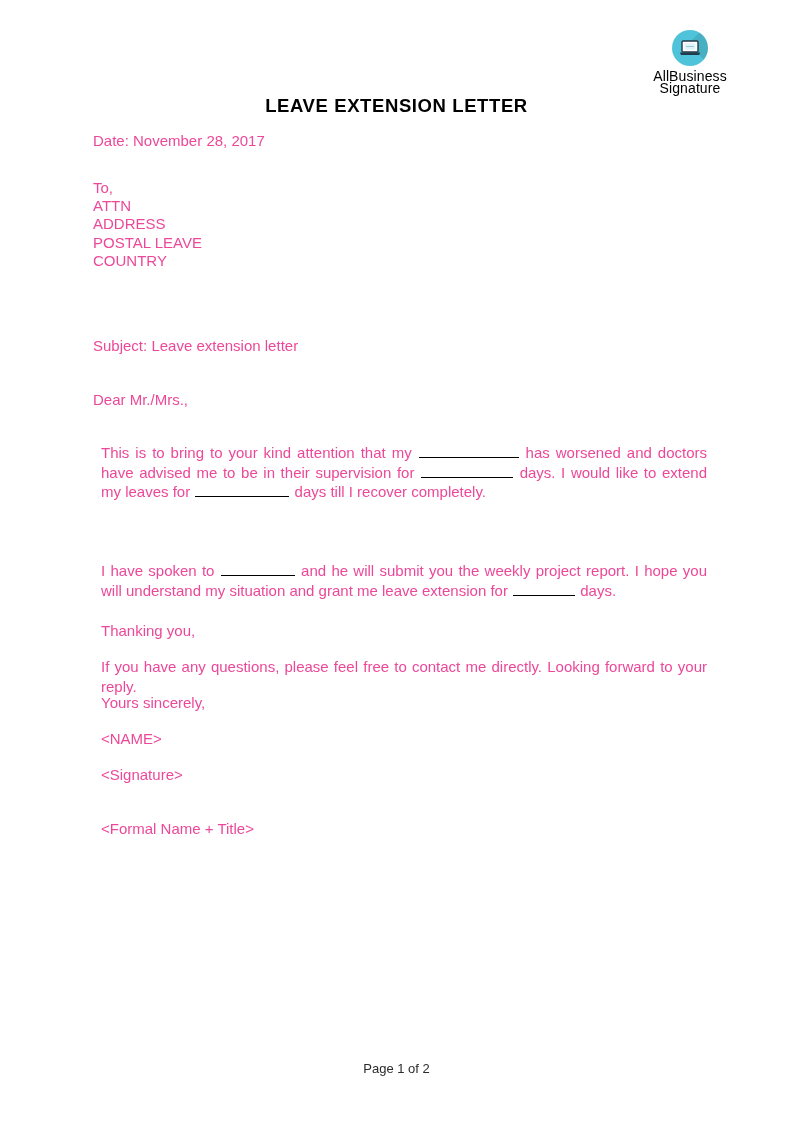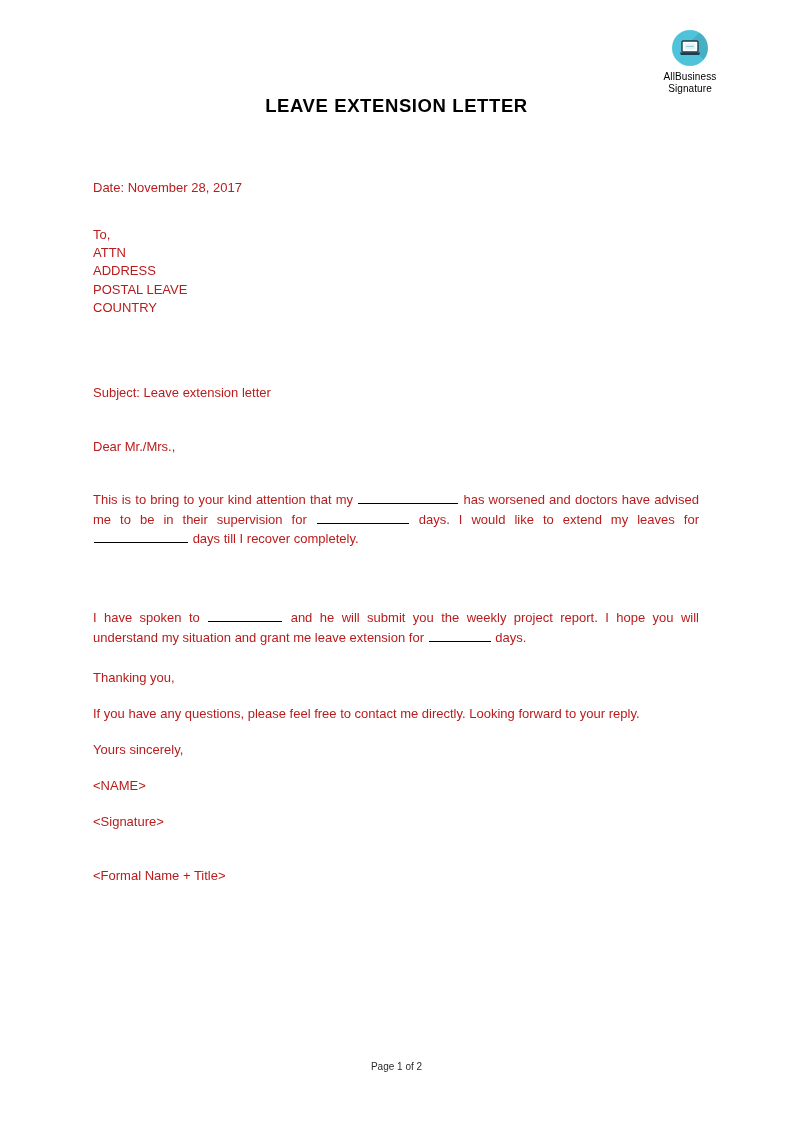--- a/index.html
+++ b/index.html
@@ -55,21 +55,21 @@
     transform-origin: 0 0;
   }
   .brand-mark svg {
     position: absolute;
     left: 50%;
     top: 50%;
     transform: translate(-50%, -50%);
   }
   .brand-name {
     font-family: "Liberation Sans", sans-serif;
-    font-size: 10px;
+    font-size: 14px;
     line-height: 11.5px;
     color: #000000;
     letter-spacing: 0.1px;
   }
 
   
   .doc-title {
     position: absolute;
     top: 95px;
     left: 0;
@@ -81,24 +81,23 @@
     letter-spacing: 0.6px;
     color: #000000;
   }
 
   
   .content {
     position: absolute;
     left: 93px;
     top: 131px;
     width: 606px;
-    font-size: 13px;
+    font-size: 15px;
     line-height: 19.5px;
-    color: #b91c1c;
-    margin-top: 47px;
+    color: #ec4899;
   }
 
   .line-date { margin: 0 0 0 0; }
 
   .addr-block {
     margin: 0;
     padding: 0;
     list-style: none;
     position: absolute;
     top: 48px;
@@ -118,21 +117,21 @@
 
   .salutation {
     position: absolute;
     top: 259px;
     left: 0;
     text-align: center;
   }
 
   .para {
     position: absolute;
-    left: 0;
+    left: 8px;
     width: 606px;
     text-align: justify;
     text-justify: inter-word;
     margin: 0;
   }
   .para-1 { top: 312px; }
   .para-3 { top: 430px; }
   .para-5 { top: 490px; }
   .para-6 { top: 526px; }
   .para-7 { top: 562px; }
@@ -151,21 +150,21 @@
   .blank-w5 { width: 62px; }
 
   
   .footer {
     position: absolute;
     left: 0;
     top: 1061px;
     width: 793px;
     text-align: center;
     font-family: "Liberation Sans", sans-serif;
-    font-size: 10px;
+    font-size: 13px;
     color: #2b2b2b;
   }
 </style>
 </head>
 <body>
 
 <div class="page">
 
   <div class="brand">
     <div class="brand-mark" style="background:#4fc3d9;">

